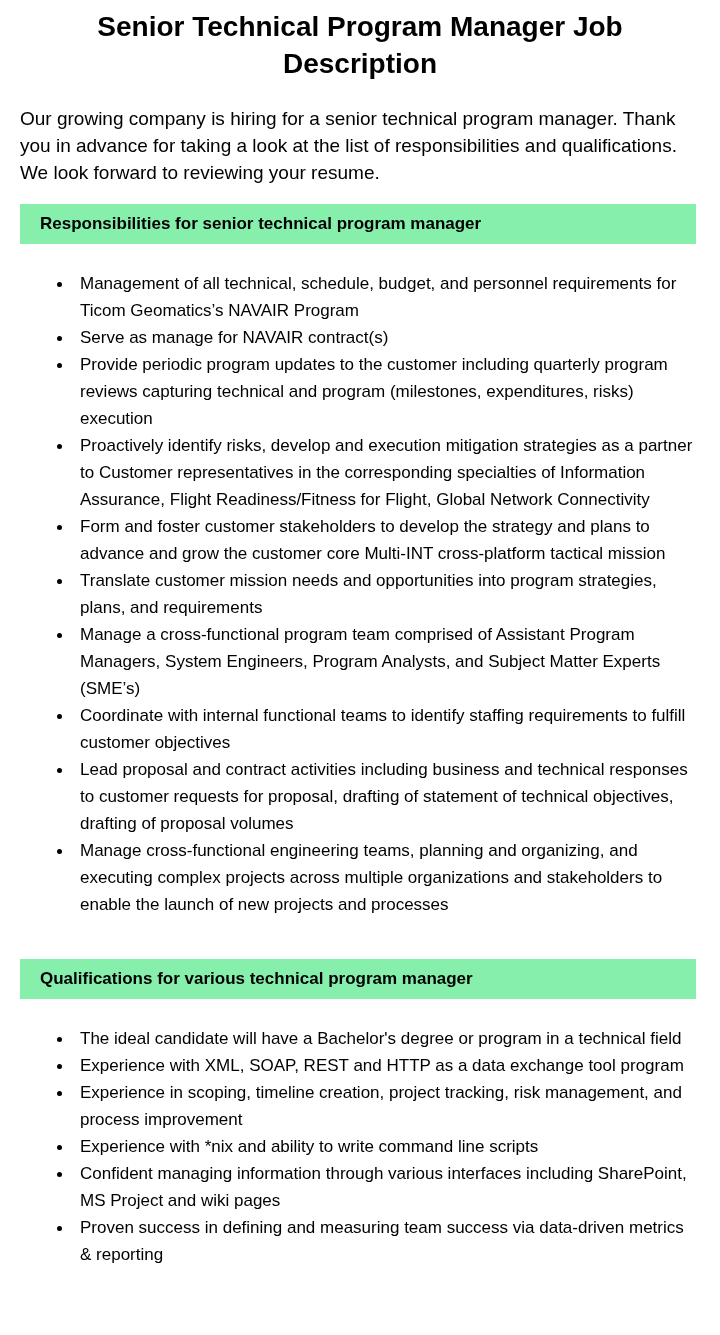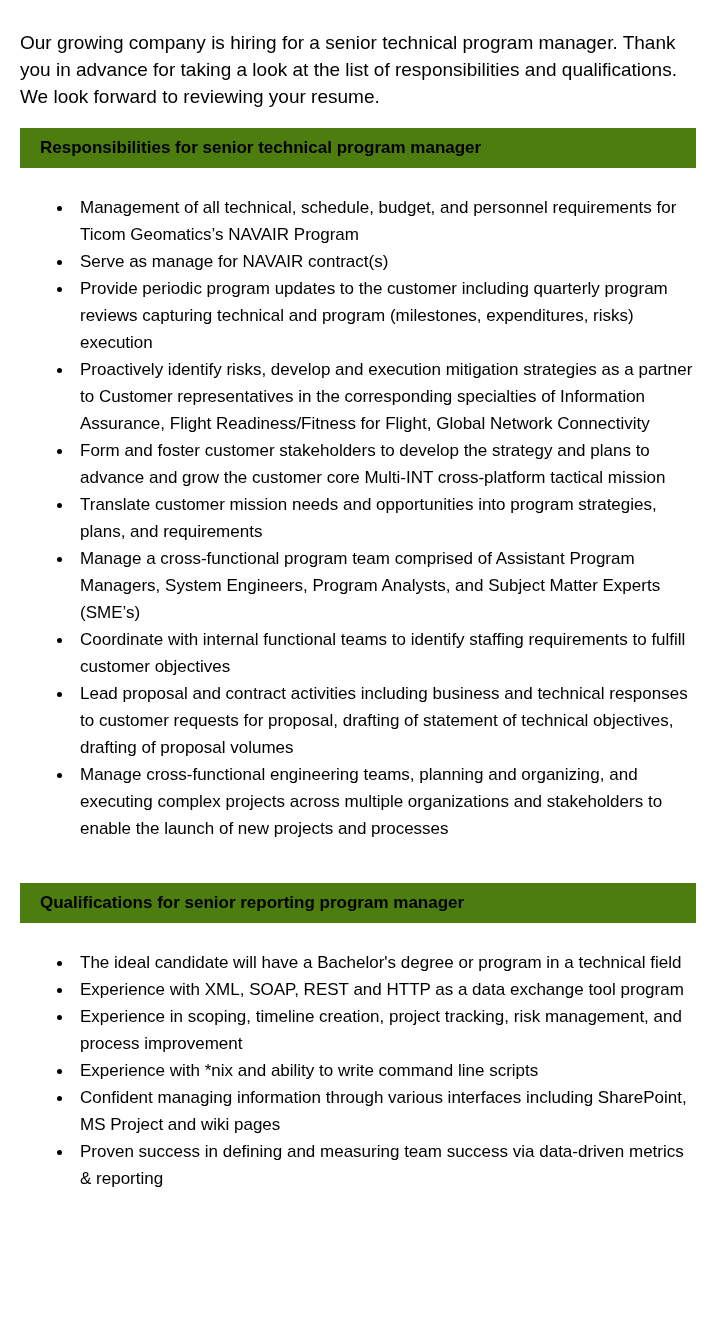--- a/index.html
+++ b/index.html
@@ -24,21 +24,21 @@
     letter-spacing: 0px;
   }
   .intro {
     font-size: 19px;
     line-height: 27px;
     margin: 23px 24px 0 20px;
   }
   .section-heading {
     font-size: 17px;
     font-weight: bold;
-    background: #4d7c0f;
+    background: #86efac;
     margin: 18px 24px 0 20px;
     padding: 10px 10px 10px 20px;
   }
   ul.bullet-list {
     margin: 26px 24px 0 20px;
     padding-left: 25px;
     list-style: disc outside;
   }
   ul.bullet-list li {
     font-size: 17px;
@@ -51,41 +51,42 @@
   }
   .section-gap {
     height: 23px;
   }
 </style>
 </head>
 <body>
 
 <div class="page">
 
+  <h1 class="page-title">Senior Technical Program Manager Job Description</h1>
 
   <p class="intro">Our growing company is hiring for a senior technical program manager. Thank you in advance for taking a look at the list of responsibilities and qualifications. We look forward to reviewing your resume.</p>
 
   <div class="section-heading">Responsibilities for senior technical program manager</div>
 
   <ul class="bullet-list">
       <li>Management of all technical, schedule, budget, and personnel requirements for Ticom Geomatics’s NAVAIR Program</li>
       <li>Serve as manage for NAVAIR contract(s)</li>
       <li>Provide periodic program updates to the customer including quarterly program reviews capturing technical and program (milestones, expenditures, risks) execution</li>
       <li>Proactively identify risks, develop and execution mitigation strategies as a partner to Customer representatives in the corresponding specialties of Information Assurance, Flight Readiness/Fitness for Flight, Global Network Connectivity</li>
       <li>Form and foster customer stakeholders to develop the strategy and plans to advance and grow the customer core Multi-INT cross-platform tactical mission</li>
       <li>Translate customer mission needs and opportunities into program strategies, plans, and requirements</li>
       <li>Manage a cross-functional program team comprised of Assistant Program Managers, System Engineers, Program Analysts, and Subject Matter Experts (SME’s)</li>
       <li>Coordinate with internal functional teams to identify staffing requirements to fulfill customer objectives</li>
       <li>Lead proposal and contract activities including business and technical responses to customer requests for proposal, drafting of statement of technical objectives, drafting of proposal volumes</li>
       <li>Manage cross-functional engineering teams, planning and organizing, and executing complex projects across multiple organizations and stakeholders to enable the launch of new projects and processes</li>
     </ul>
 
   <div class="section-gap"></div>
 
-  <div class="section-heading">Qualifications for senior reporting program manager</div>
+  <div class="section-heading">Qualifications for various technical program manager</div>
 
   <ul class="bullet-list">
       <li>The ideal candidate will have a Bachelor's degree or program in a technical field</li>
       <li>Experience with XML, SOAP, REST and HTTP as a data exchange tool program</li>
       <li>Experience in scoping, timeline creation, project tracking, risk management, and process improvement</li>
       <li>Experience with *nix and ability to write command line scripts</li>
       <li>Confident managing information through various interfaces including SharePoint, MS Project and wiki pages</li>
       <li>Proven success in defining and measuring team success via data-driven metrics &amp; reporting</li>
     </ul>
 

